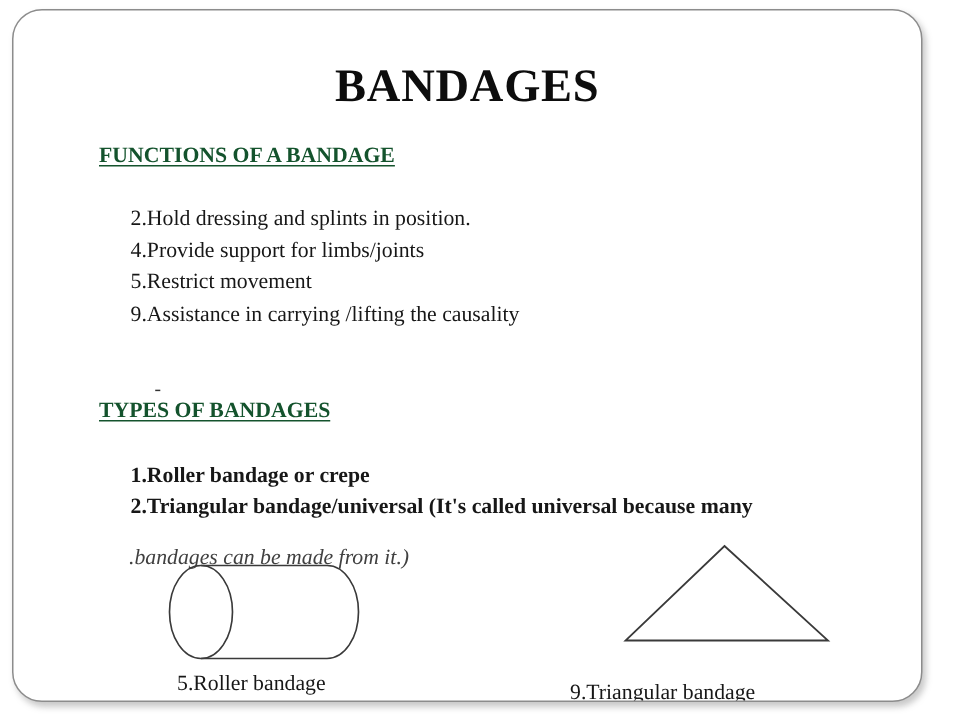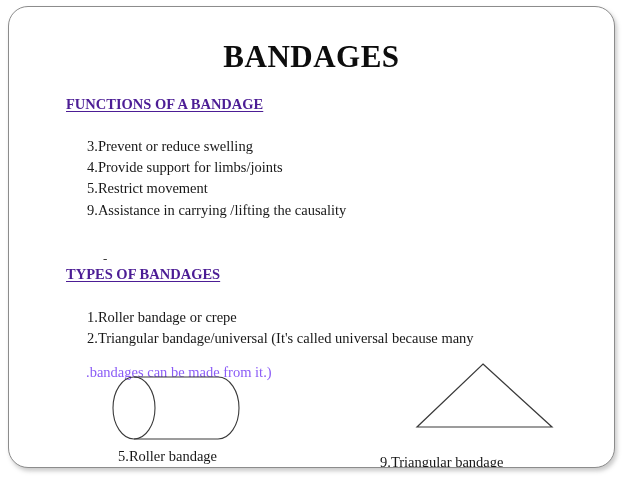--- a/index.html
+++ b/index.html
@@ -43,21 +43,21 @@
     font-family: "Liberation Serif", "DejaVu Serif", serif;
   }
 
   
   .section-heading {
     position: absolute;
     font-size: 14.5px;
     font-weight: bold;
     text-decoration: underline;
     text-underline-offset: 2px;
-    color: #4c1d95;
+    color: #14532d;
     white-space: nowrap;
   }
   #heading-functions { left: 57px; top: 89px; }
   #heading-types     { left: 57px; top: 259px; }
 
   #stray-dash {
     position: absolute;
     left: 94px;
     top: 245px;
     font-size: 13px;
@@ -67,30 +67,31 @@
 
   
   .list {
     position: absolute;
     font-size: 14.5px;
     line-height: 21.2px;
     color: #171717;
     white-space: nowrap;
   }
   #functions-list { left: 78px; top: 129px; }
-  #types-list     { left: 78px; top: 300px; }
+  #types-list     { left: 78px; top: 300px; font-weight: bold; }
   .list .li { display: block; }
 
   #tail-line {
     position: absolute;
     left: 77px;
     top: 357px;
     font-size: 14.5px;
-    color: #8b5cf6;
+    color: #404040;
     white-space: nowrap;
+    font-style: italic;
   }
 
   
   #fig-roller {
     position: absolute;
     left: 96px;
     top: 362px;
     width: 135px;
     height: 78px;
   }
@@ -113,21 +114,21 @@
 </head>
 <body>
 
 <div id="slide">
 
   <div id="title">BANDAGES</div>
 
   <div id="heading-functions" class="section-heading">FUNCTIONS OF A BANDAGE</div>
 
   <div id="functions-list" class="list">
-    <span class="li">3.Prevent or reduce swelling</span>
+    <span class="li">2.Hold dressing and splints in position.</span>
     <span class="li">4.Provide support for limbs/joints</span>
     <span class="li">5.Restrict movement</span>
     <span class="li">9.Assistance in carrying /lifting the causality</span>
   </div>
 
   <div id="stray-dash">-</div>
 
   <div id="heading-types" class="section-heading">TYPES OF BANDAGES</div>
 
   <div id="types-list" class="list">

